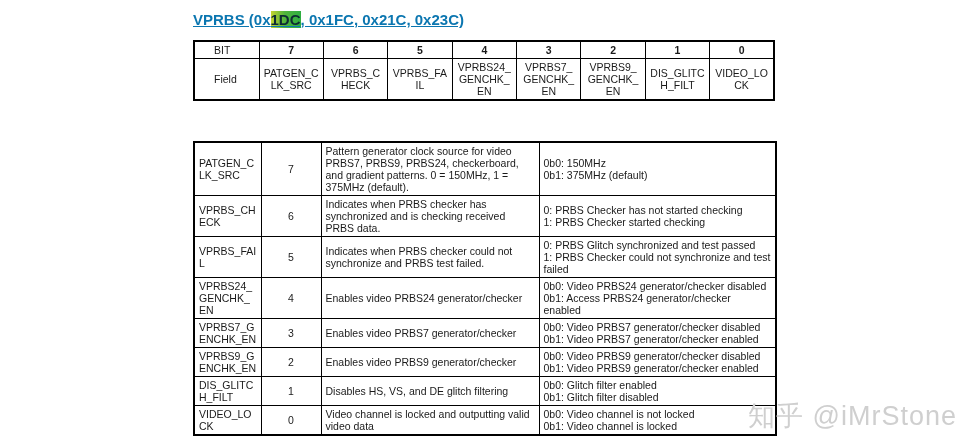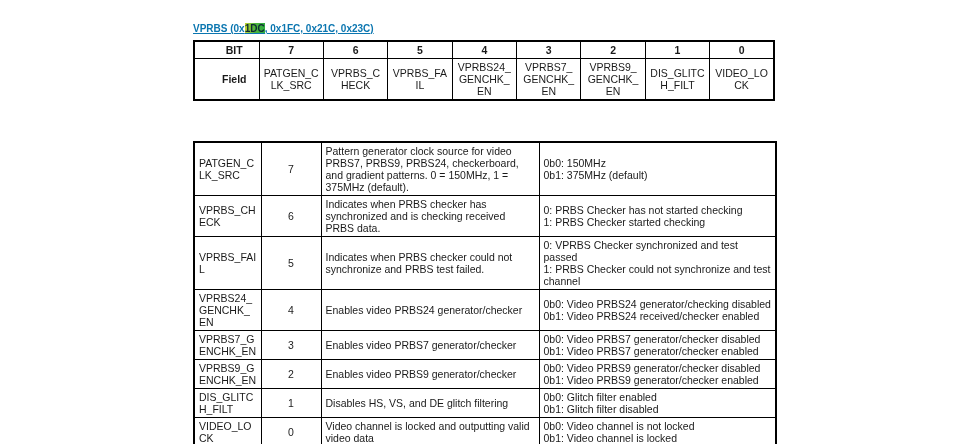--- a/index.html
+++ b/index.html
@@ -2,42 +2,42 @@
 <html><head>
 <meta charset="utf-8">
 <style>
   html,body { margin:0; padding:0; background:#ffffff; }
   .page {
     position:relative; width:969px; height:444px; background:#ffffff;
     font-family:"Liberation Sans", sans-serif; color:#1a1a1a; overflow:hidden;
   }
   .title-link {
     position:absolute; left:193px; top:11px;
-    font-size:10px; font-weight:bold; color:#0b76b0;
-    text-decoration:underline; cursor:pointer; white-space:nowrap;margin-top:12px;
+    font-size:15px; font-weight:bold; color:#0b76b0;
+    text-decoration:underline; cursor:pointer; white-space:nowrap;
   }
   .hl {
     background:linear-gradient(90deg,#c4d431 0%, #52b53c 45%, #2fae41 100%);
     color:#0d2b33;
   }
   table {
     position:absolute; left:193px; width:582px;
     border-collapse:collapse; table-layout:fixed;
     border:2px solid #000;
   }
   #reg-table { top:40px; }
   #bitfield-table { top:141px; }
   td {
     border:1px solid #000; padding:2px 4px;
     font-size:10.5px; line-height:12px; vertical-align:middle;
     overflow:hidden;
   }
   .b { font-weight:bold; }
   .ctr { text-align:center; }
-  .lbl { font-weight:bold; text-align:center; padding-left:19px; }
+  .lbl { font-weight:normal; text-align:left; padding-left:19px; }
   .brk { overflow-wrap:anywhere; word-wrap:break-word;margin-left:47px; }
   .decode-line { white-space:normal; }
   .watermark {
     position:absolute; right:12px; top:398px;
     font-size:27px; color:#cfcfcf; letter-spacing:1px;
     font-family:"Liberation Sans", sans-serif;
     pointer-events:none;
   }
 </style>
 </head>
@@ -111,31 +111,31 @@
       <td>
         <div class="decode-line">0: PRBS Checker has not started checking</div>
         <div class="decode-line">1: PRBS Checker started checking</div>
       </td>
     </tr>
     <tr>
       <td class="brk">VPRBS_FAIL</td>
       <td class="ctr">5</td>
       <td>Indicates when PRBS checker could not synchronize and PRBS test failed.</td>
       <td>
-        <div class="decode-line">0: VPRBS Checker synchronized and test passed</div>
-        <div class="decode-line">1: PRBS Checker could not synchronize and test channel</div>
+        <div class="decode-line">0: PRBS Glitch synchronized and test passed</div>
+        <div class="decode-line">1: PRBS Checker could not synchronize and test failed</div>
       </td>
     </tr>
     <tr>
       <td class="brk">VPRBS24_GENCHK_EN</td>
       <td class="ctr">4</td>
       <td>Enables video PRBS24 generator/checker</td>
       <td>
-        <div class="decode-line">0b0: Video PRBS24 generator/checking disabled</div>
-        <div class="decode-line">0b1: Video PRBS24 received/checker enabled</div>
+        <div class="decode-line">0b0: Video PRBS24 generator/checker disabled</div>
+        <div class="decode-line">0b1: Access PRBS24 generator/checker enabled</div>
       </td>
     </tr>
     <tr>
       <td class="brk">VPRBS7_GENCHK_EN</td>
       <td class="ctr">3</td>
       <td>Enables video PRBS7 generator/checker</td>
       <td>
         <div class="decode-line">0b0: Video PRBS7 generator/checker disabled</div>
         <div class="decode-line">0b1: Video PRBS7 generator/checker enabled</div>
       </td>
@@ -163,14 +163,15 @@
       <td class="ctr">0</td>
       <td>Video channel is locked and outputting valid video data</td>
       <td>
         <div class="decode-line">0b0: Video channel is not locked</div>
         <div class="decode-line">0b1: Video channel is locked</div>
       </td>
     </tr>
   </tbody>
     </table>
 
+  <div class="watermark">知乎 @iMrStone</div>
 
 </div>
 
 </body></html>

